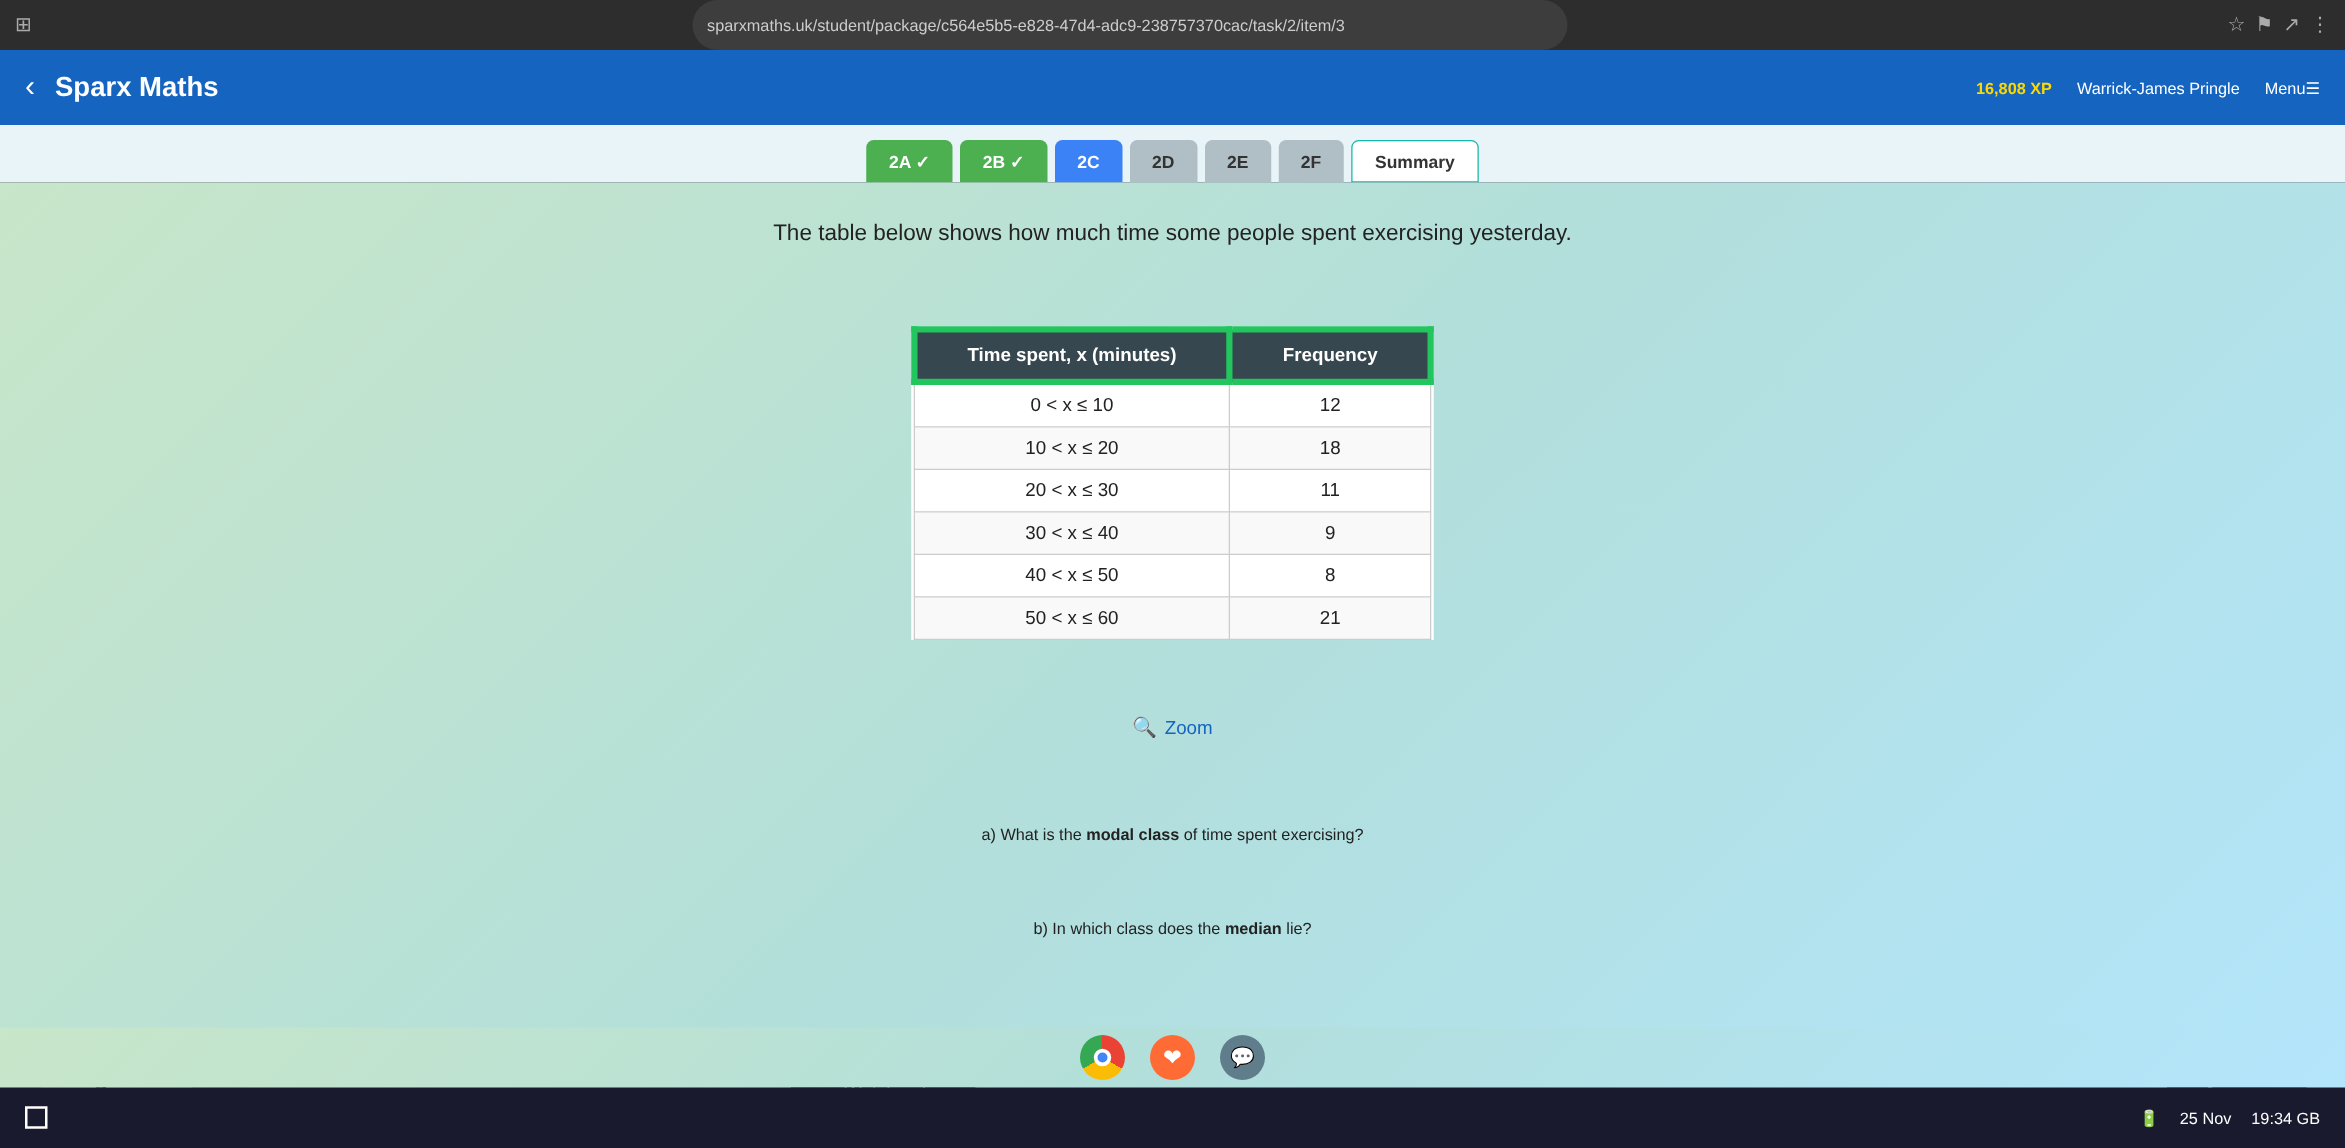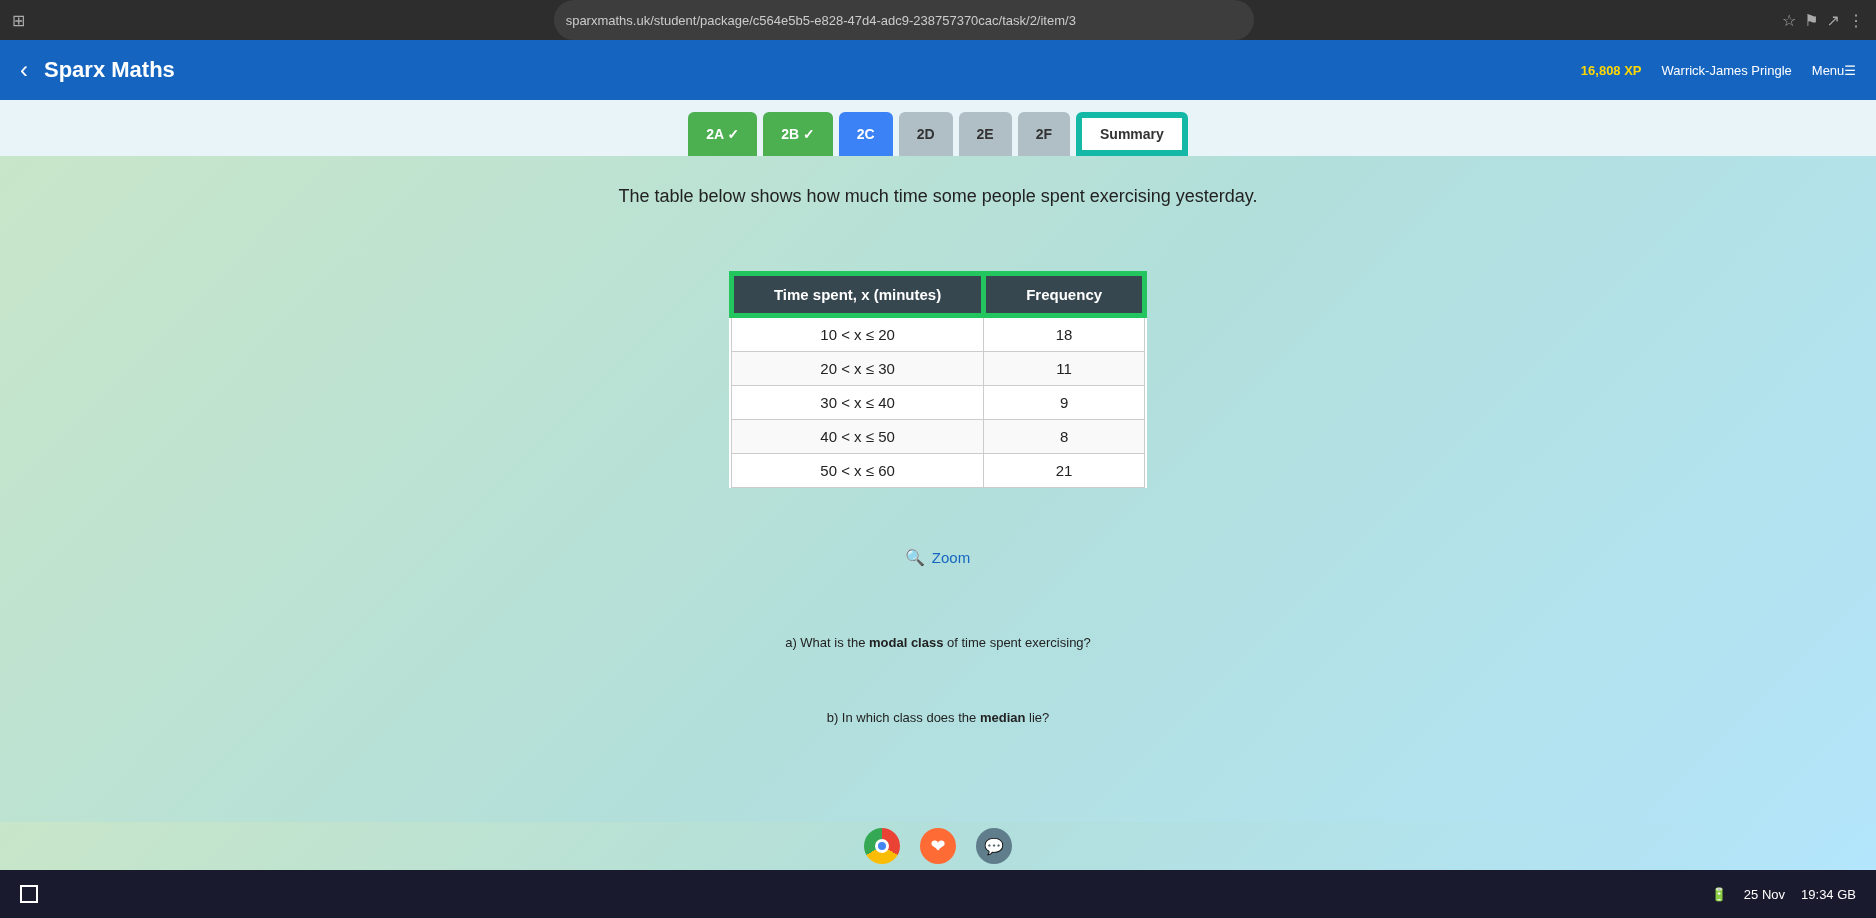--- a/index.html
+++ b/index.html
@@ -112,21 +112,21 @@
       background: #3b82f6;
       color: white;
     }
     .tab-inactive {
       background: #b0bec5;
       color: #333;
     }
     .tab-summary {
       background: white;
       color: #333;
-      border: 6px solid #14b8a6;
+      border: 1px solid #14b8a6;
     }
 
     
     .main-content {
       background: linear-gradient(135deg, #c8e6c9 0%, #b2dfdb 50%, #b3e5fc 100%);
       min-height: calc(918px - 40px - 60px - 50px);
       padding: 30px 40px;
       display: flex;
       flex-direction: column;
       align-items: center;
@@ -294,20 +294,24 @@
   <p class="question-intro">The table below shows how much time some people spent exercising yesterday.</p>
 
   <table class="data-table">
     <thead>
       <tr>
         <th>Time spent, x (minutes)</th>
         <th>Frequency</th>
       </tr>
     </thead>
     <tbody id="table-body">
+    <tr>
+      <td>0 &lt; x ≤ 10</td>
+      <td>12</td>
+    </tr>
         <tr>
       <td>10 &lt; x ≤ 20</td>
       <td>18</td>
     </tr>
         <tr>
       <td>20 &lt; x ≤ 30</td>
       <td>11</td>
     </tr>
         <tr>
       <td>30 &lt; x ≤ 40</td>

